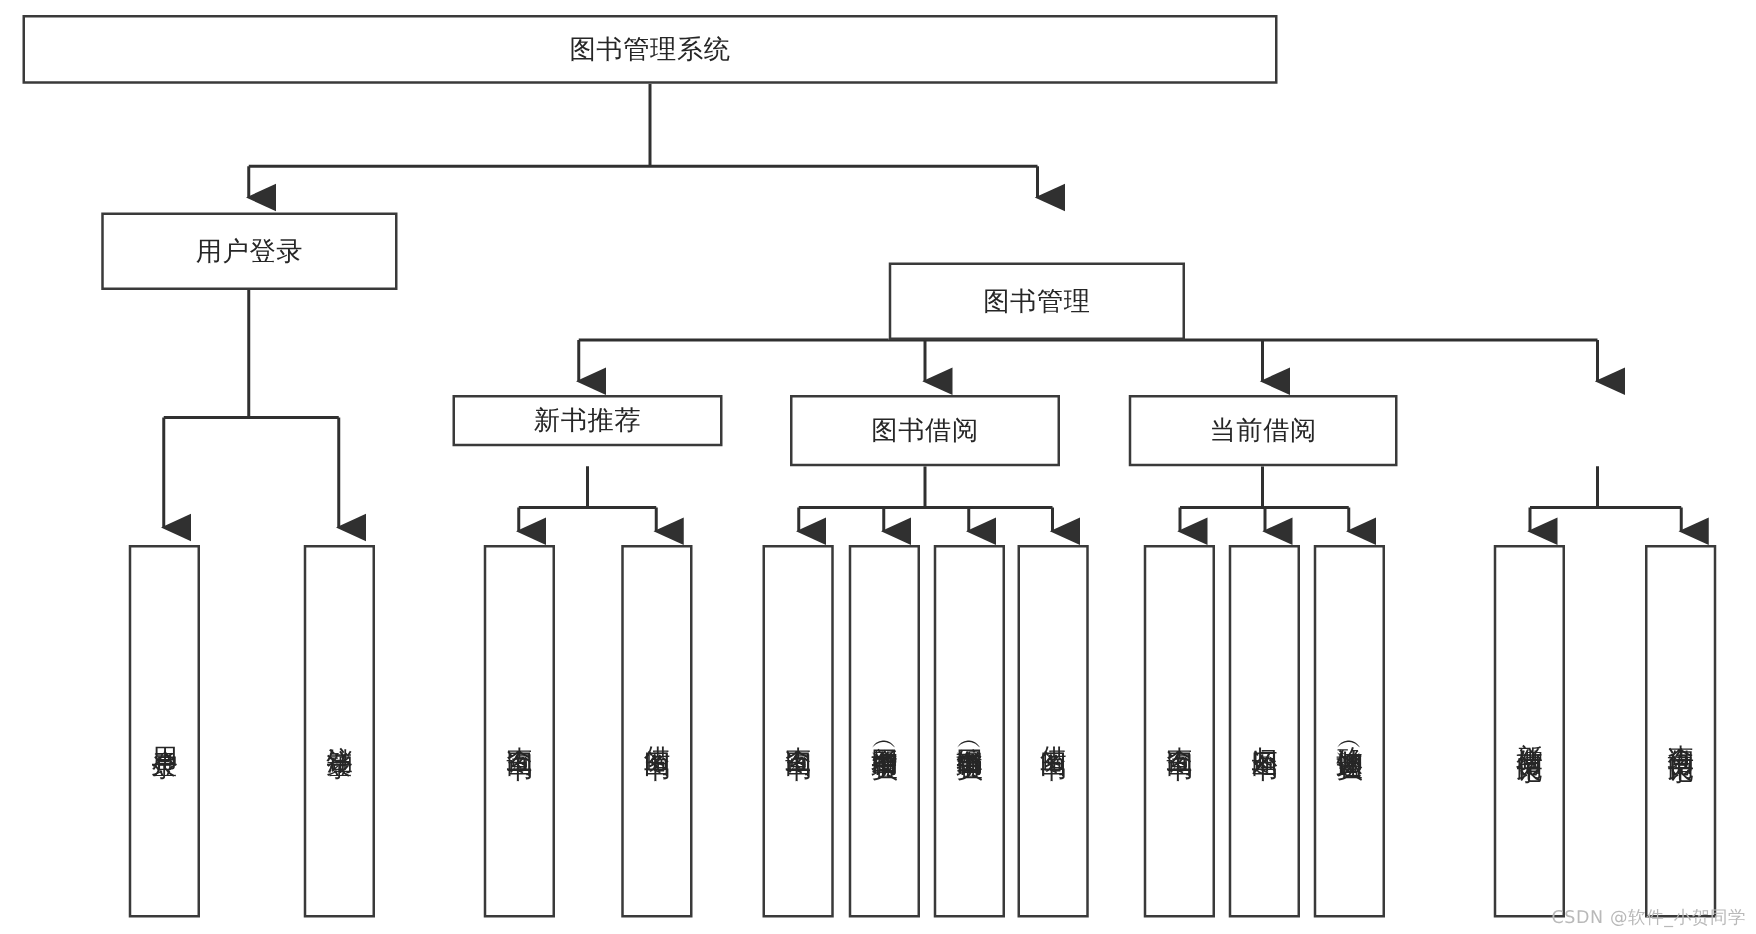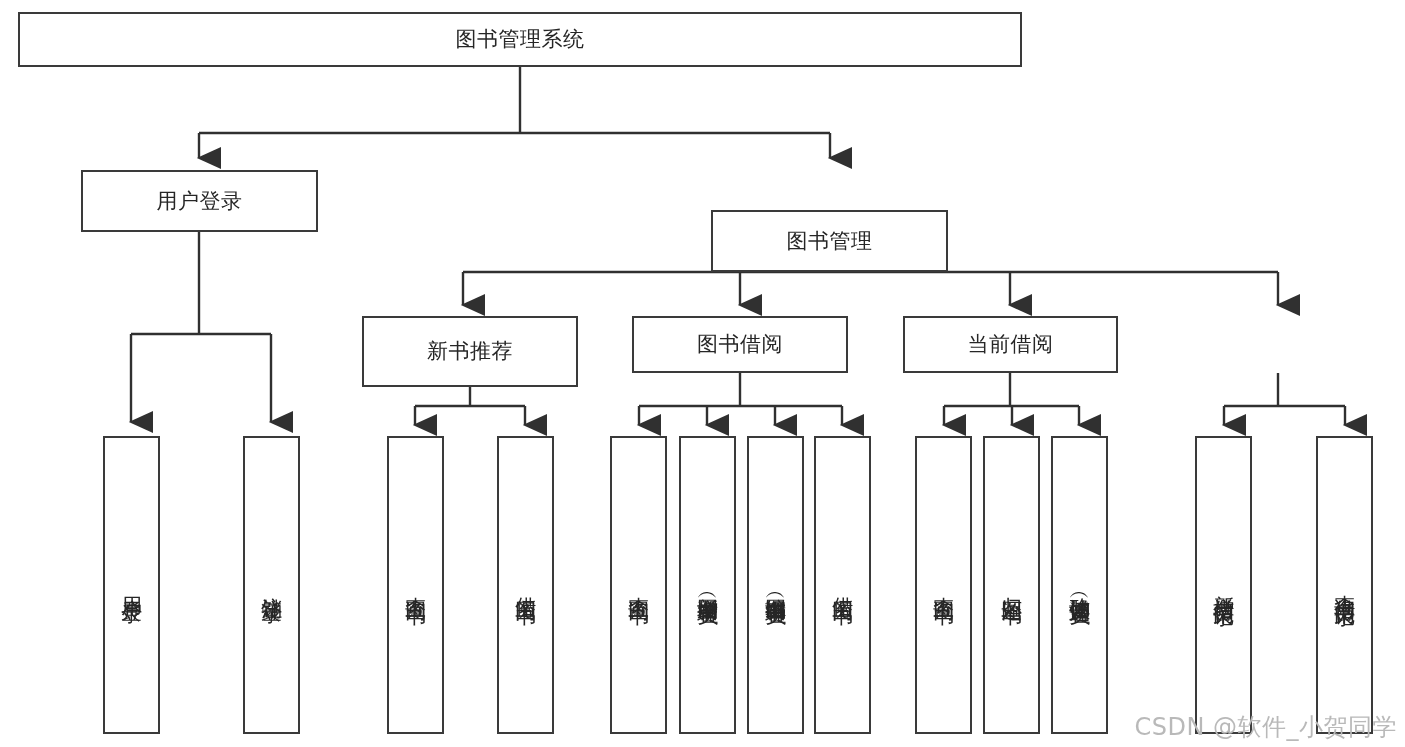--- a/index.html
+++ b/index.html
@@ -56,21 +56,21 @@
     max-height: 278px;
   }
   .node.leaf.tall .label {
     max-height: 292px;
     letter-spacing: 1px;
   }
   #watermark {
     position: absolute;
     right: 8px;
     bottom: 4px;
-    font-size: 24px;
+    font-size: 14px;
     color: #b9b9b9;
     letter-spacing: 0.5px;
     white-space: nowrap;
     pointer-events: none;
   }
 </style>
 </head>
 <body>
 
 <div id="canvas">
@@ -132,21 +132,21 @@
     <span class="label">图书管理系统</span>
   </div>
 
   <div class="node" style="left:81px; top:170px; width:237px; height:62px;">
     <span class="label">用户登录</span>
   </div>
   <div class="node" style="left:711px; top:170px; width:237px; height:62px;margin-top:40px;">
     <span class="label">图书管理</span>
   </div>
 
-  <div class="node" style="left:362px; top:316px; width:216px; height:71px;">
+  <div class="node" style="left:362px; top:316px; width:216px; height:41px;">
     <span class="label">新书推荐</span>
   </div>
   <div class="node" style="left:903px; top:316px; width:215px; height:57px;">
     <span class="label">当前借阅</span>
   </div>
   <div class="node" style="left:632px; top:316px; width:216px; height:57px;">
     <span class="label">图书借阅</span>
   </div>
 
   <div class="node leaf" style="left:103px; top:436px; width:57px; height:298px;">

